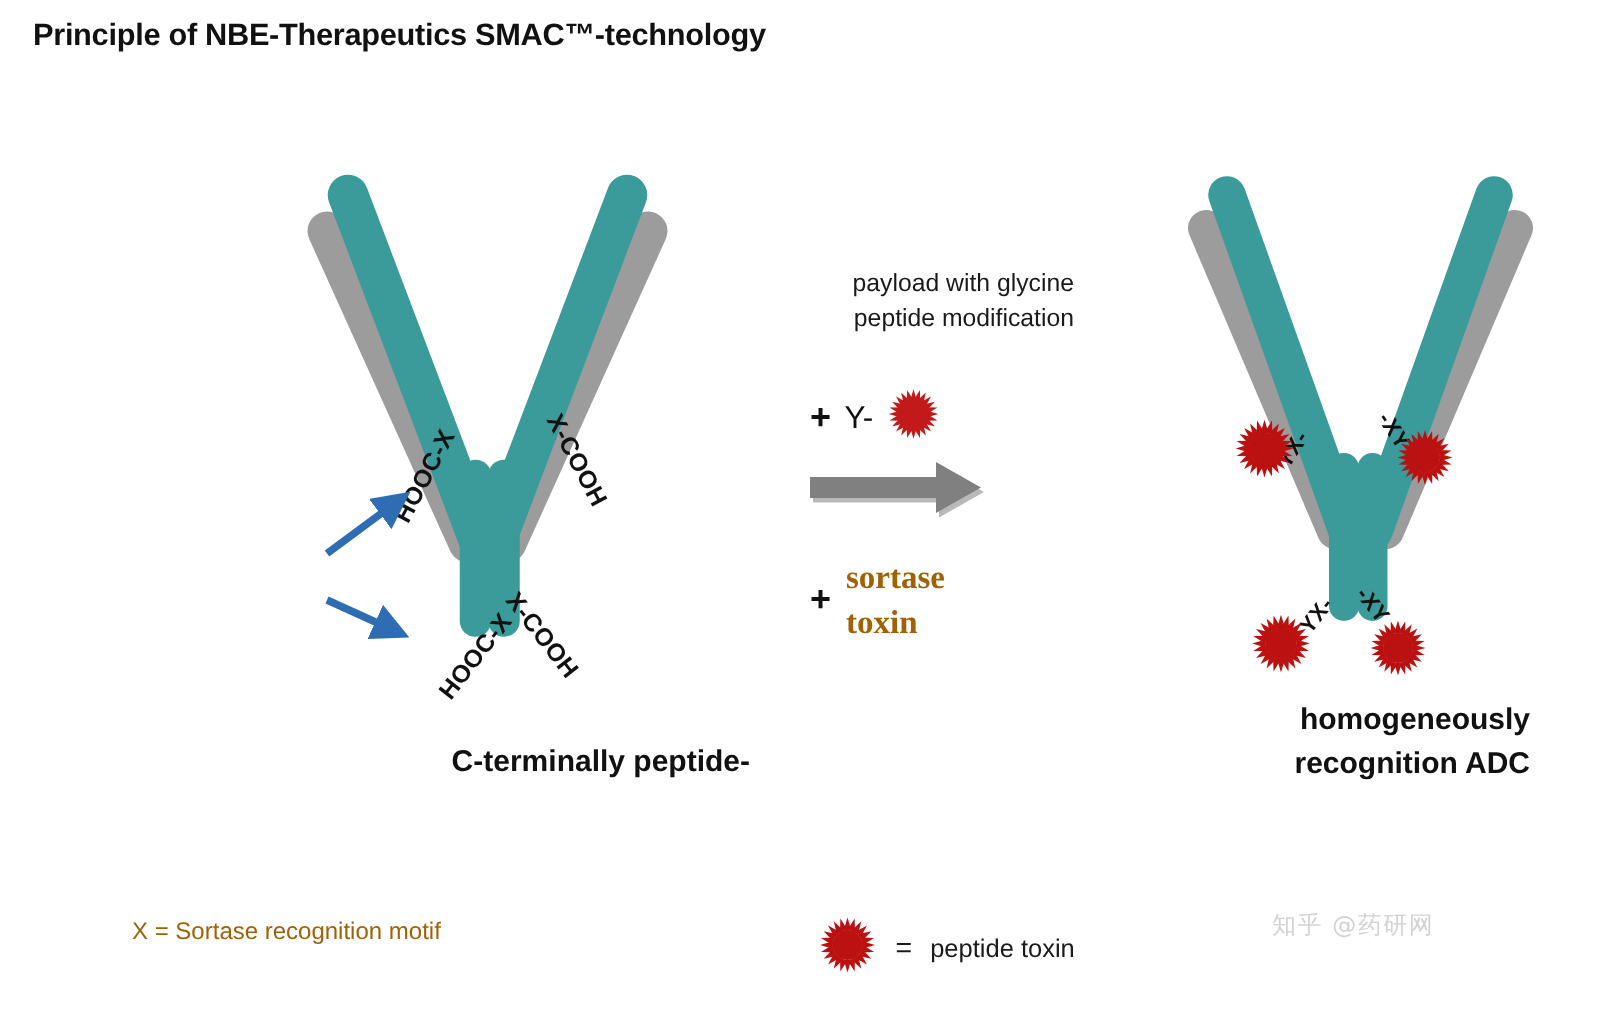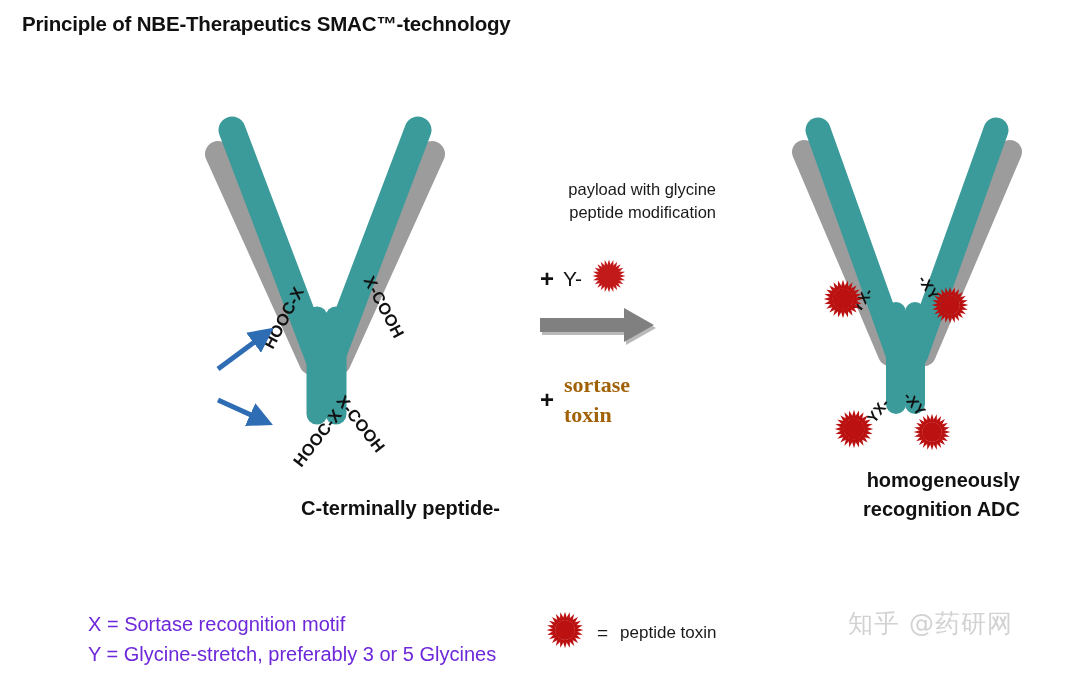--- a/index.html
+++ b/index.html
@@ -57,32 +57,32 @@
   .caption{
     position:absolute;text-align:right;
     font-size:20px;font-weight:bold;line-height:1.45;color:#111;
   }
   #caption-left{left:180px;top:494px;width:320px;}
   #caption-right{left:770px;top:466px;width:250px;}
 
   
   #legend-defs{
     left:88px;top:610px;
-    font-size:20px;line-height:1.48;color:#6d28d9;
+    font-size:16px;line-height:1.48;color:#a16207;
   }
   #toxin-legend{
     left:545px;top:610px;
     display:flex;align-items:center;gap:12px;
     font-size:17px;color:#1a1a1a;
   }
   #toxin-legend .eq{font-size:19px;}
 
   #watermark{
     left:848px;top:607px;
-    font-size:25px;color:#d2d2d2;white-space:nowrap;
+    font-size:16px;color:#d2d2d2;white-space:nowrap;
     font-family:"DejaVu Sans",sans-serif;letter-spacing:1px;
   }
 </style>
 </head>
 <body>
 
 <div class="stage">
 
   <div class="abs" id="page-title">Principle of NBE-Therapeutics SMAC™-technology</div>
 
@@ -357,21 +357,20 @@
     </svg>
   </div>
 
   <div class="caption" id="caption-right">
     <div>homogeneously</div>
     <div>recognition ADC</div>
   </div>
 
   <div class="abs" id="legend-defs">
     <div>X = Sortase recognition motif</div>
-    <div>Y = Glycine-stretch, preferably 3 or 5 Glycines</div>
   </div>
 
   <div class="abs" id="toxin-legend">
     <span>
       <svg width="40" height="40" viewBox="0 0 36 36">
         <g fill="#BB1111">
           <circle cx="18" cy="18" r="9"></circle>
           <g id="sp-f">
               <path d="M18 1.5 L20.3 9.2 L15.7 9.2 Z"></path>
             </g>

